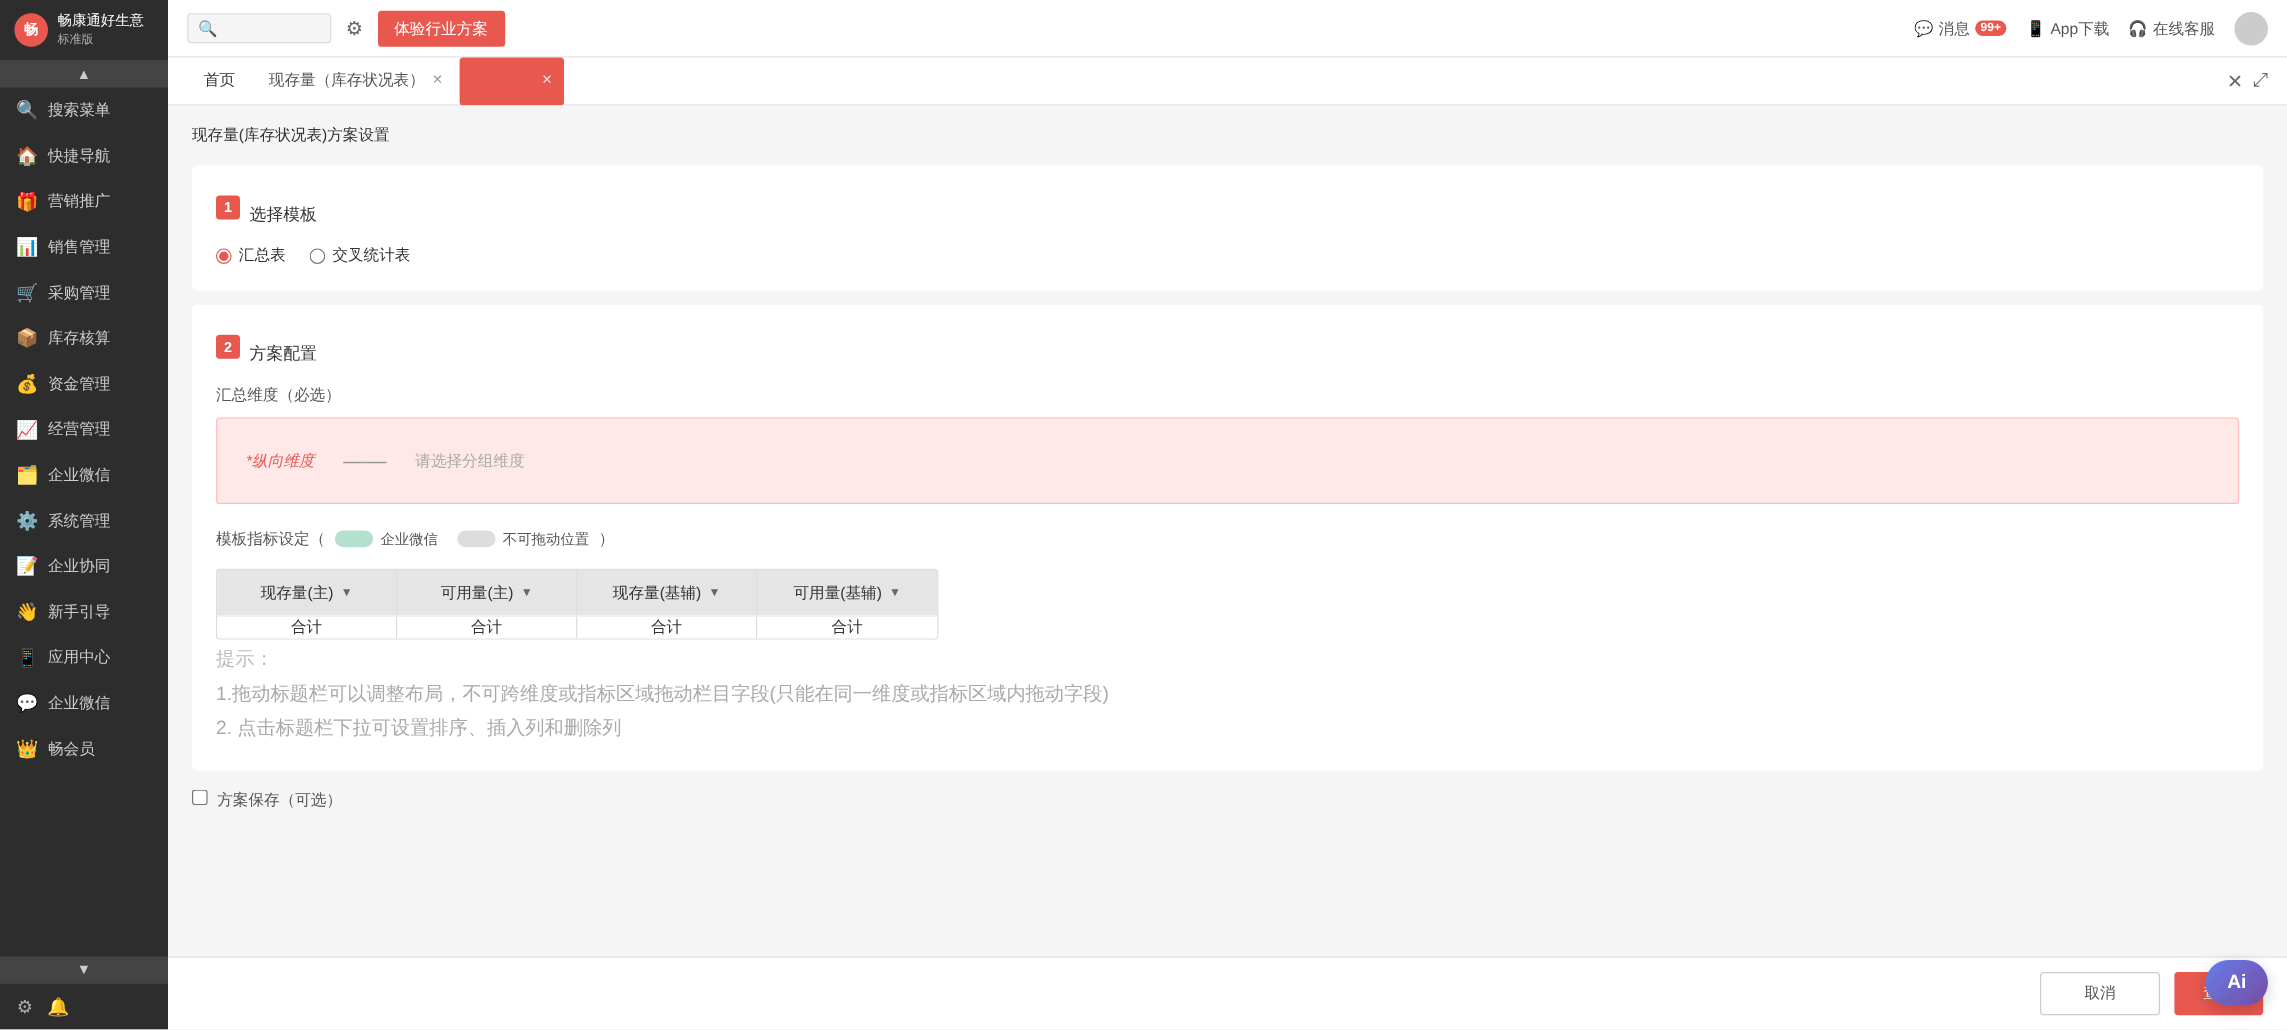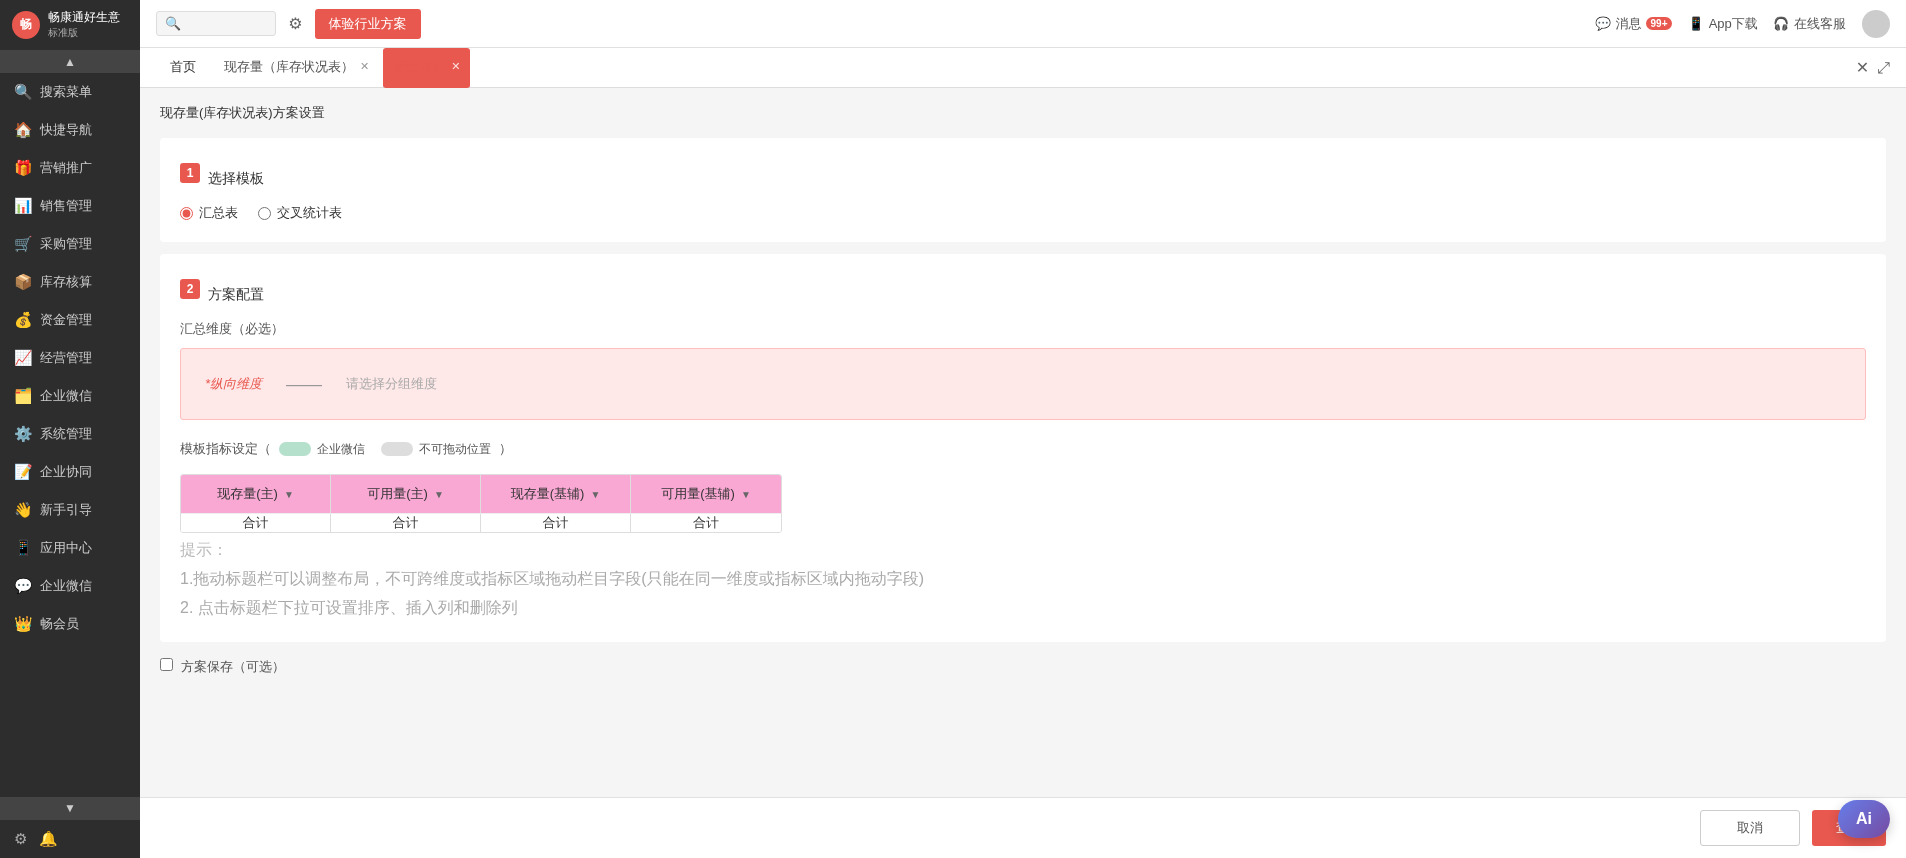--- a/index.html
+++ b/index.html
@@ -171,21 +171,21 @@
       width: 32px; height: 14px; border-radius: 7px;
       display: inline-block;
     }
     .toggle-box.draggable { background: #b5e0cc; }
     .toggle-box.non-draggable { background: #ddd; }
 
     .stats-section { margin-top: 16px; }
     .stats-label { color: #4caf8f; font-size: 13px; margin-bottom: 10px; }
 
     .stats-table { border: 1px solid #ddd; border-radius: 3px; overflow: hidden; width: auto; display: inline-block; min-width: 600px; }
-    .stats-table-header { display: flex; background: #f9a8d4; text-align: right; }
+    .stats-table-header { display: flex; background: #e5e5e5; text-align: right; }
     .stats-col-header {
       display: flex; align-items: center; justify-content: center; gap: 6px;
       padding: 10px 24px; border-right: 1px solid #ddd; font-size: 13px; color: #333;
       min-width: 150px; flex: 1;
     }
     .stats-col-header:last-child { border-right: none; }
     .stats-col-header .chevron { color: #666; font-size: 10px; }
     .stats-table-row { display: flex; background: #fff; border-top: 1px solid #eee; }
     .stats-cell {
       display: flex; align-items: center; justify-content: center;

